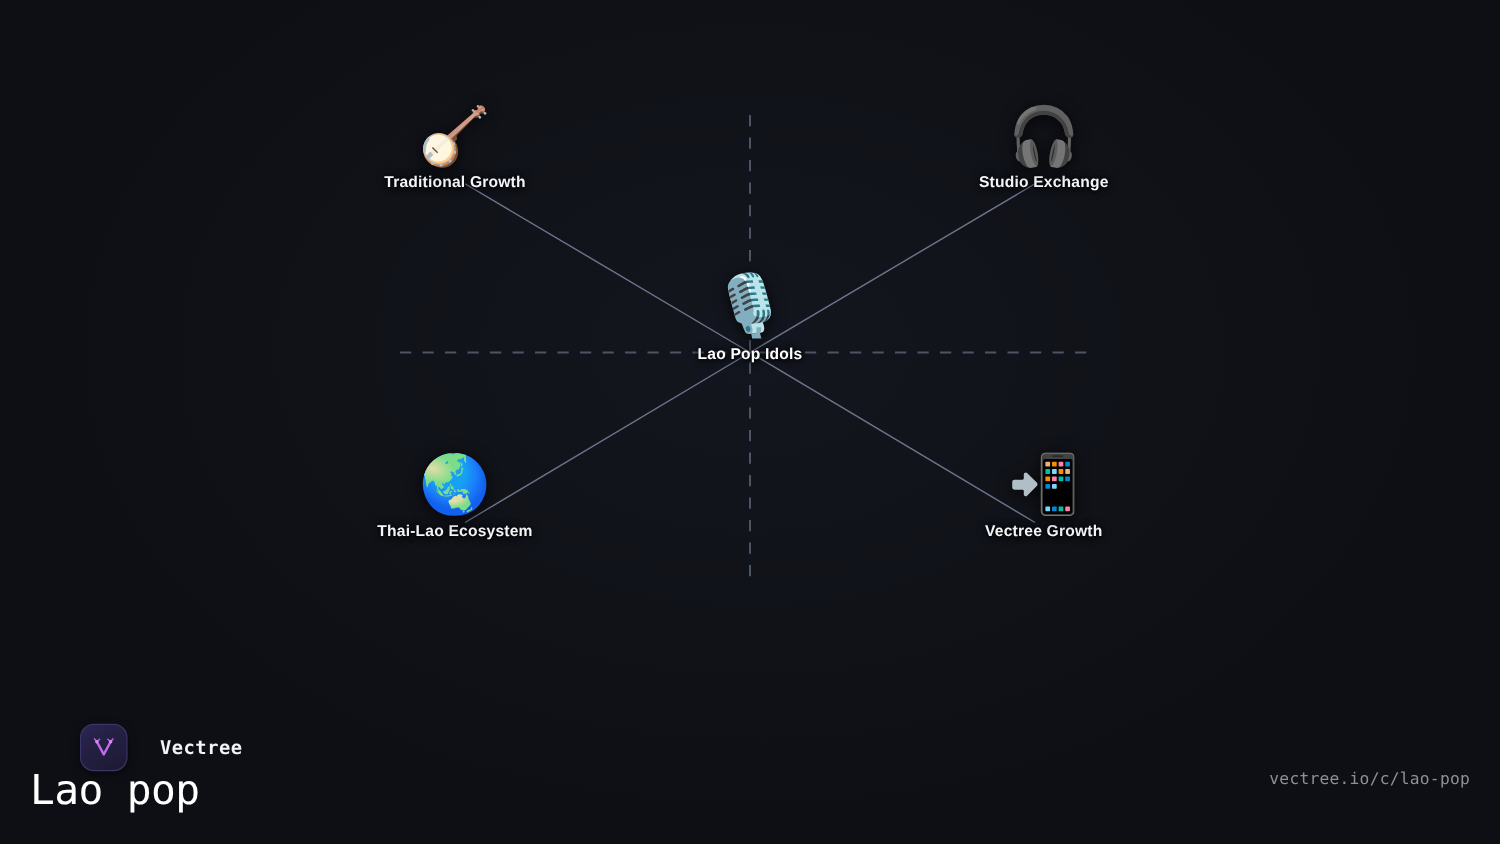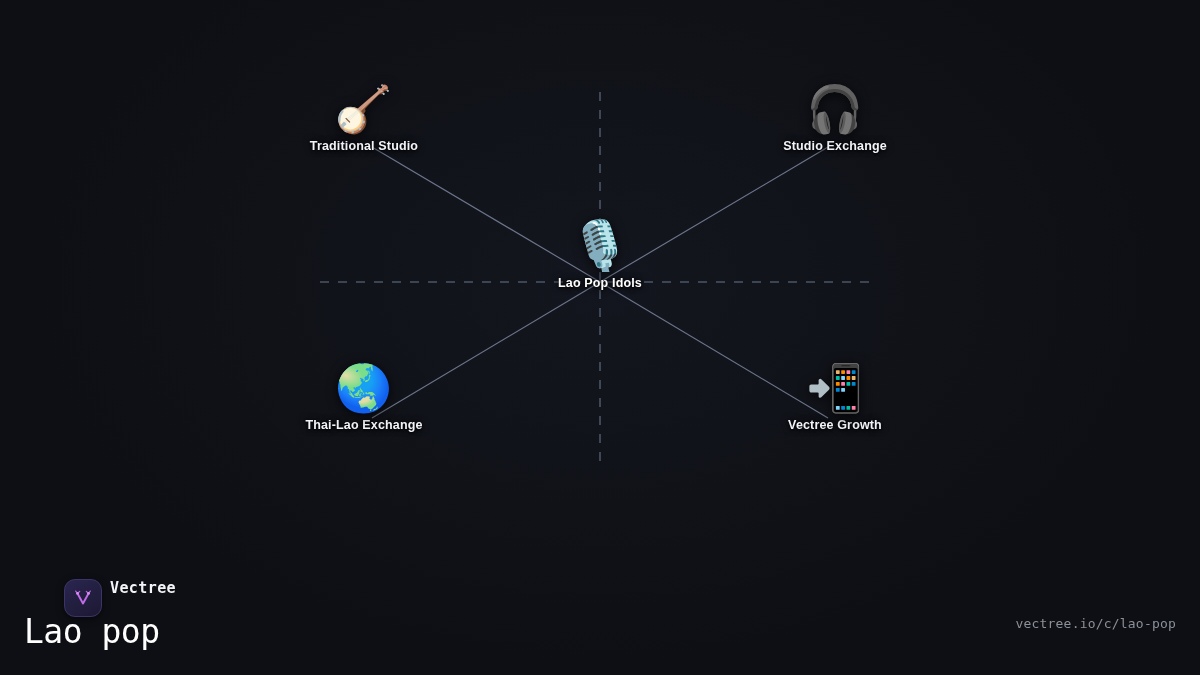--- a/index.html
+++ b/index.html
@@ -72,21 +72,22 @@
     left: 0;
     right: 0;
     bottom: 0;
     height: 112px;
   }
   #brand-row {
     position: absolute;
     left: 24px;
     top: 16px;
     display: flex;
-    gap: 8px;
+    align-items: center;
+    gap: 26px;
     padding-left: 40px;
   }
   #brand-logo {
     width: 36px;
     height: 36px;
     border-radius: 11px;
     background: linear-gradient(150deg, #2a2550 0%, #221e3e 55%, #1d1933 100%);
     border: 1px solid #3b3468;
     display: flex;
     align-items: center;
@@ -139,31 +140,31 @@
       <line x1="600" y1="282" x2="828" y2="418" stroke="#7f8aa3" stroke-width="1.15" opacity="0.82"></line>
     </svg>
 
     <div class="node center" style="left:600px; top:256px;">
       <span class="node-emoji">🎙️</span>
       <span class="node-label">Lao Pop Idols</span>
     </div>
 
     <div class="node branch" style="left:364px; top:119px;">
       <span class="node-emoji">🪕</span>
-      <span class="node-label">Traditional Studio</span>
+      <span class="node-label">Traditional Growth</span>
     </div>
 
     <div class="node branch" style="left:835px; top:119px;">
       <span class="node-emoji">🎧</span>
       <span class="node-label">Studio Exchange</span>
     </div>
 
     <div class="node branch" style="left:364px; top:398px;">
       <span class="node-emoji">🌏</span>
-      <span class="node-label">Thai-Lao Exchange</span>
+      <span class="node-label">Thai-Lao Ecosystem</span>
     </div>
 
     <div class="node branch" style="left:835px; top:398px;">
       <span class="node-emoji">📲</span>
       <span class="node-label">Vectree Growth</span>
     </div>
 
   </div>
 
   <div id="footer">

